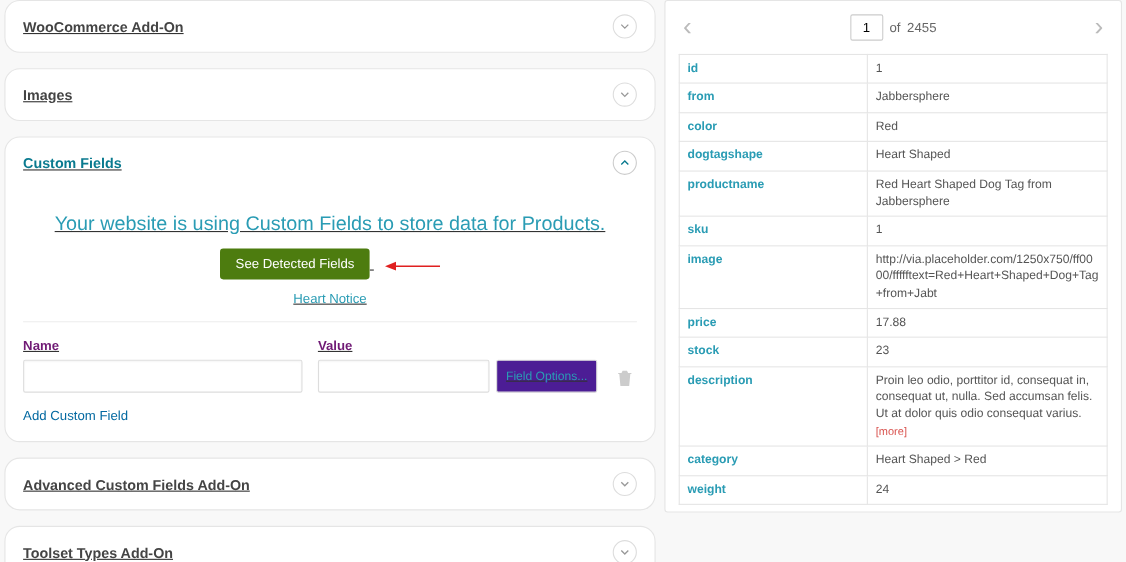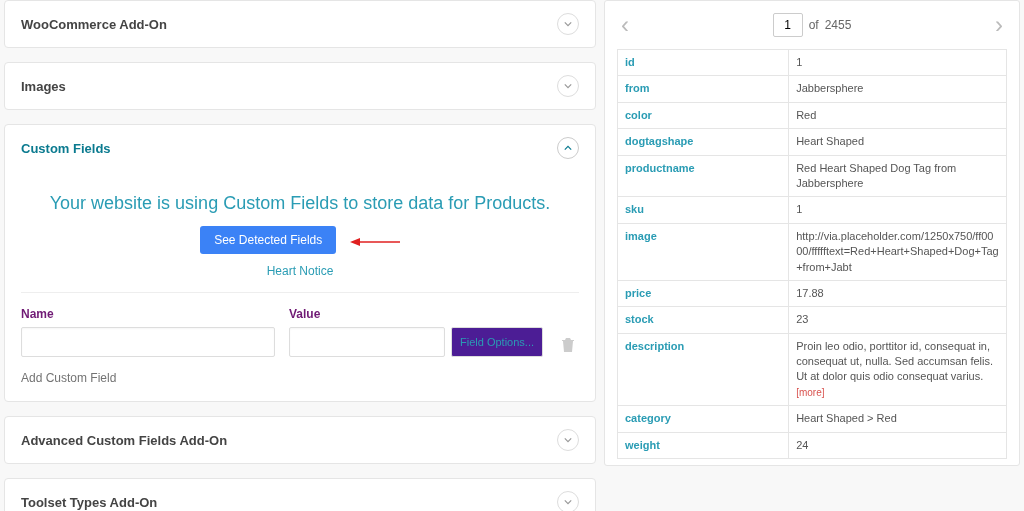--- a/index.html
+++ b/index.html
@@ -17,22 +17,23 @@
       width: 600px;
       padding: 0 4px;
     }
     .right-col {
       width: 424px;
       padding: 0 4px;
     }
     .panel {
       background: #fff;
       border: 1px solid #e5e5e5;
-      border-radius: 4px;
+      border-radius: 14px;
       margin-bottom: 14px;
+      text-decoration: underline;
     }
     .panel-header {
       display: flex;
       justify-content: space-between;
       align-items: center;
       padding: 12px 16px;
       cursor: pointer;
     }
     .panel-title {
       font-weight: 600;
@@ -61,21 +62,21 @@
     .notice-text {
       text-align: center;
       color: #2a9cb4;
       font-size: 18px;
       font-weight: 400;
       margin: 10px 0 12px;
     }
     .center { text-align: center; }
     .teal-btn {
       display: inline-block;
-      background: #3b82f6;
+      background: #4d7c0f;
       color: #fff;
       border: none;
       padding: 7px 14px;
       font-size: 12px;
       border-radius: 3px;
       cursor: pointer;
     }
     .arrow-annotation {
       display: inline-block;
       position: relative;
@@ -126,21 +127,21 @@
       color: #2a9cb4;
       font-size: 11px;
       padding: 4px 8px;
       height: 30px;
       border-radius: 2px;
       cursor: pointer;
       white-space: nowrap;
     }
     .trash-icon { color: #ccc; font-size: 16px; align-self: center; margin-left: 4px; }
     .add-field {
-      color: #737373;
+      color: #0369a1;
       font-size: 12px;
       margin-top: 14px;
       cursor: pointer;
       display: inline-block;
     }
     .right-panel {
       background: #fff;
       border: 1px solid #e5e5e5;
       border-radius: 3px;
       padding: 10px 12px 6px;

